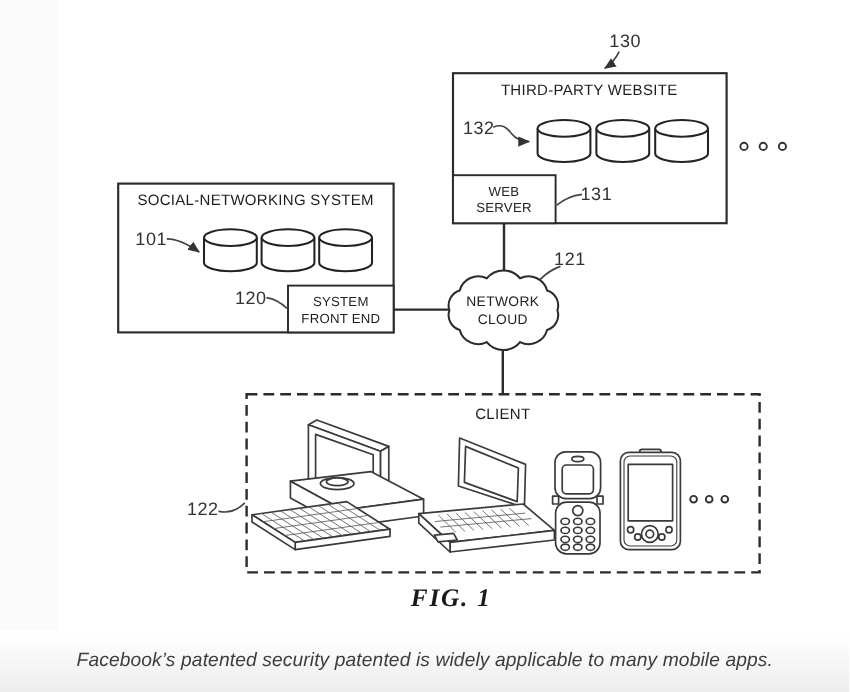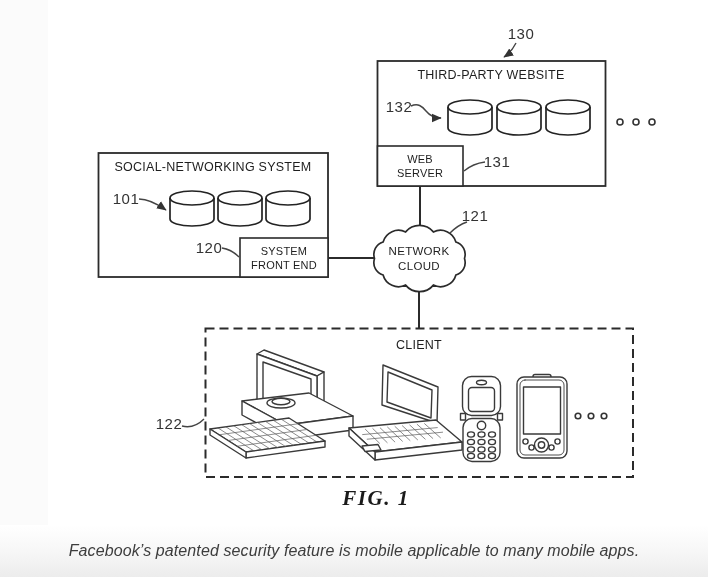--- a/index.html
+++ b/index.html
@@ -196,15 +196,15 @@
     </g>
     <g>
       <text class="ref-num" x="169" y="429" text-anchor="middle">122</text>
       <path class="leader" d="M182,426 c8,2 15,0 22,-7"></path>
     </g>
 
     <text class="fig-label" x="376" y="505" text-anchor="middle">FIG. 1</text>
   </svg>
 
   <div class="caption">
-    <span>Facebook’s patented security feature is mobile applicable to many mobile apps.</span>
+    <span>Facebook’s patented security patented is widely applicable to many mobile apps.</span>
   </div>
 </div>
 
 </body></html>

